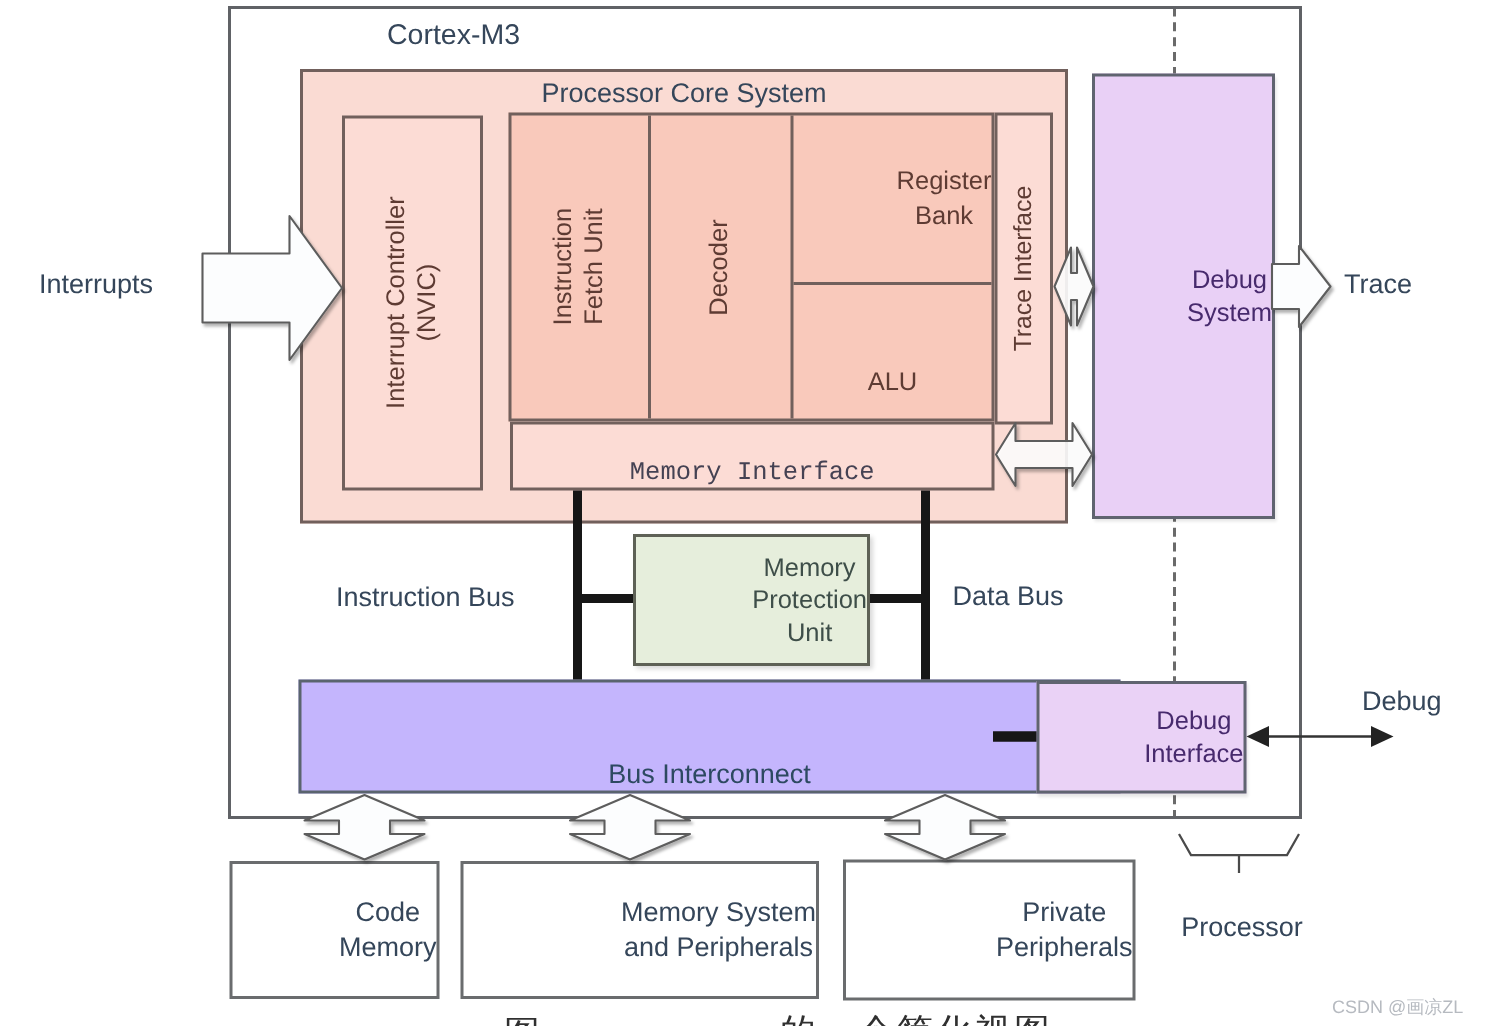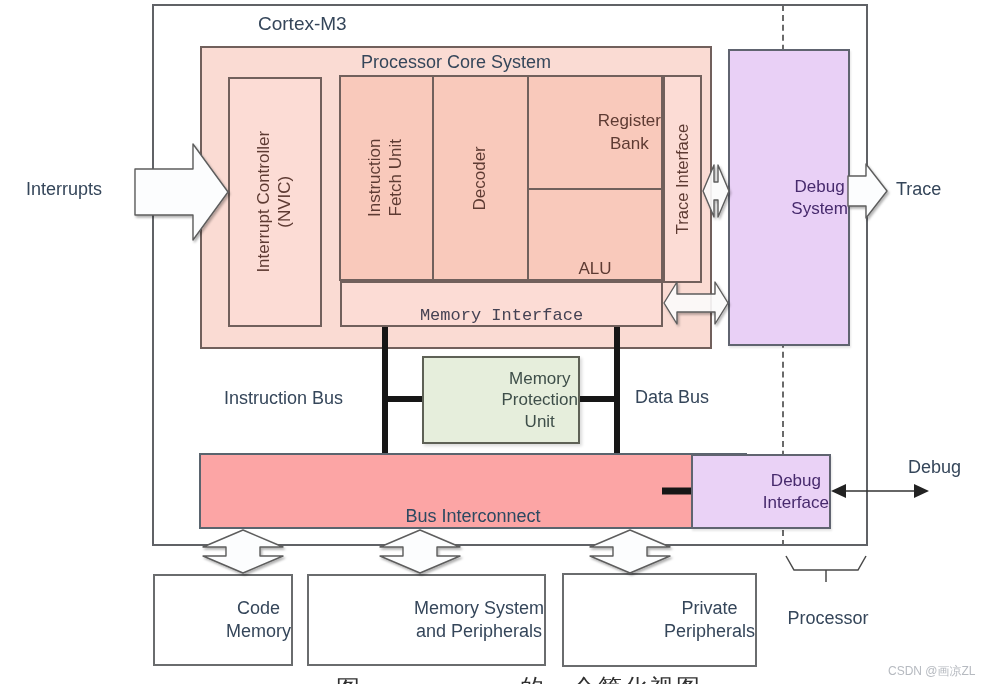--- a/index.html
+++ b/index.html
@@ -48,21 +48,21 @@
     </div>
     <div class="vwrap" style="left:93px;top:0;width:95px;height:202px;border-right:2px solid #71605c;">
       <div class="vtext pinktext">Decoder</div>
     </div>
     <div class="center col" style="position:absolute;left:188px;top:0;width:132px;height:111px;border-bottom:2px solid #71605c;">
       <div class="pinktext" style="line-height:1.3;">
         <div>Register</div>
         <div>Bank</div>
       </div>
     </div>
-    <div class="center" style="position:absolute;left:188px;top:113px;width:132px;height:89px;">
+    <div class="center" style="position:absolute;left:188px;top:99px;width:132px;height:89px;">
       <div class="pinktext">ALU</div>
     </div>
   </div>
 
   <div class="box vwrap zbox" style="left:663px;top:75px;width:39px;height:208px;background:#fcdcd5;border-color:#71605c;">
     <div class="vtext pinktext" style="font-size:16.5px;">Trace Interface</div>
   </div>
 
   <div class="box center zbox" style="left:340px;top:281px;width:323px;height:46px;background:#fcdcd5;border-color:#71605c;">
     <div style="color:#454253;font-size:17px;font-family:Liberation Mono, monospace;">Memory Interface</div>
@@ -76,21 +76,21 @@
   </div>
 
   <div class="box center col zbox" style="left:422px;top:356px;width:158px;height:88px;background:#e6eedc;border-color:#5e6156;box-shadow:2px 2px 3px rgba(0,0,0,0.15);">
     <div style="color:#3e4e49;font-size:17px;line-height:1.25;">
       <div>Memory</div>
       <div>Protection</div>
       <div>Unit</div>
     </div>
   </div>
 
-  <div class="box center zbox" style="left:199px;top:453px;width:548px;height:76px;background:#fca5a5;border-color:#5a646e;">
+  <div class="box center zbox" style="left:199px;top:453px;width:548px;height:76px;background:#c4b5fd;border-color:#5a646e;">
     <div style="color:#2d4961;font-size:18px;">Bus Interconnect</div>
   </div>
 
   <div class="box center col zbox" style="left:691px;top:454px;width:140px;height:75px;background:#ead2f6;border-color:#606470;box-shadow:1px 2px 2px rgba(0,0,0,0.10);">
     <div class="purpletext">
       <div>Debug</div>
       <div>Interface</div>
     </div>
   </div>
 

